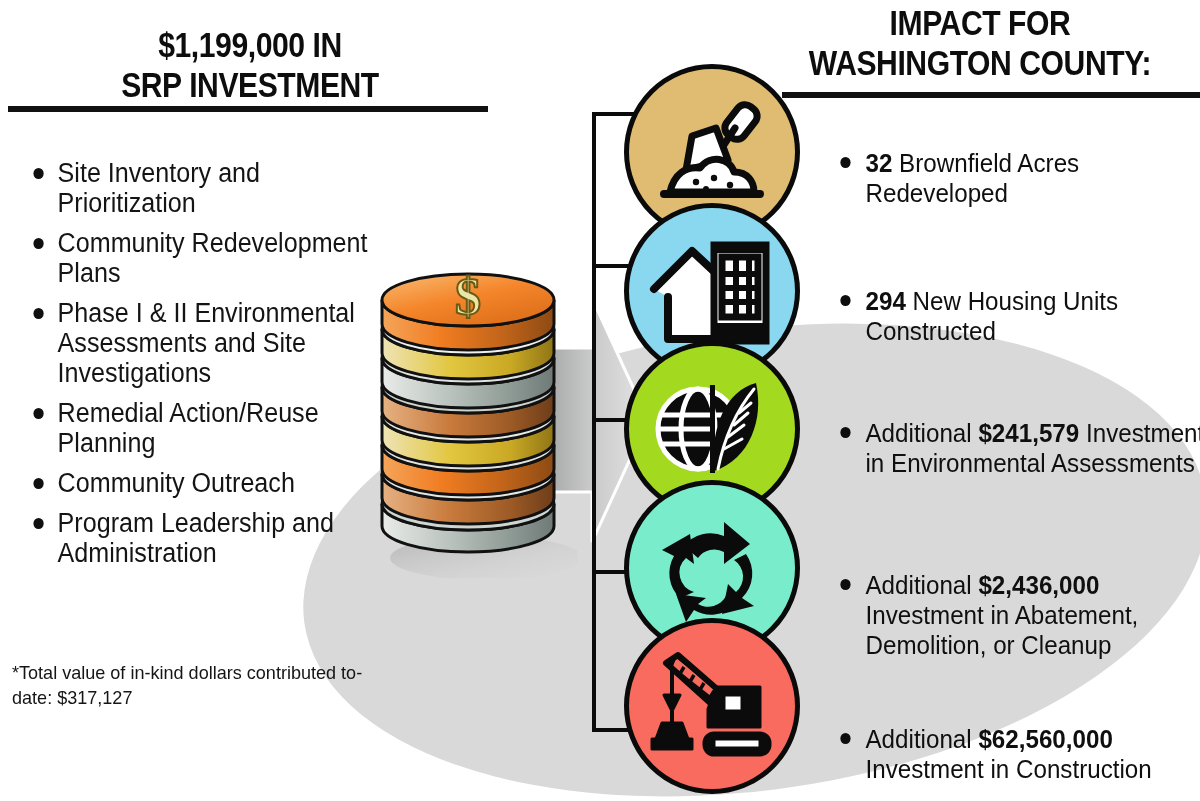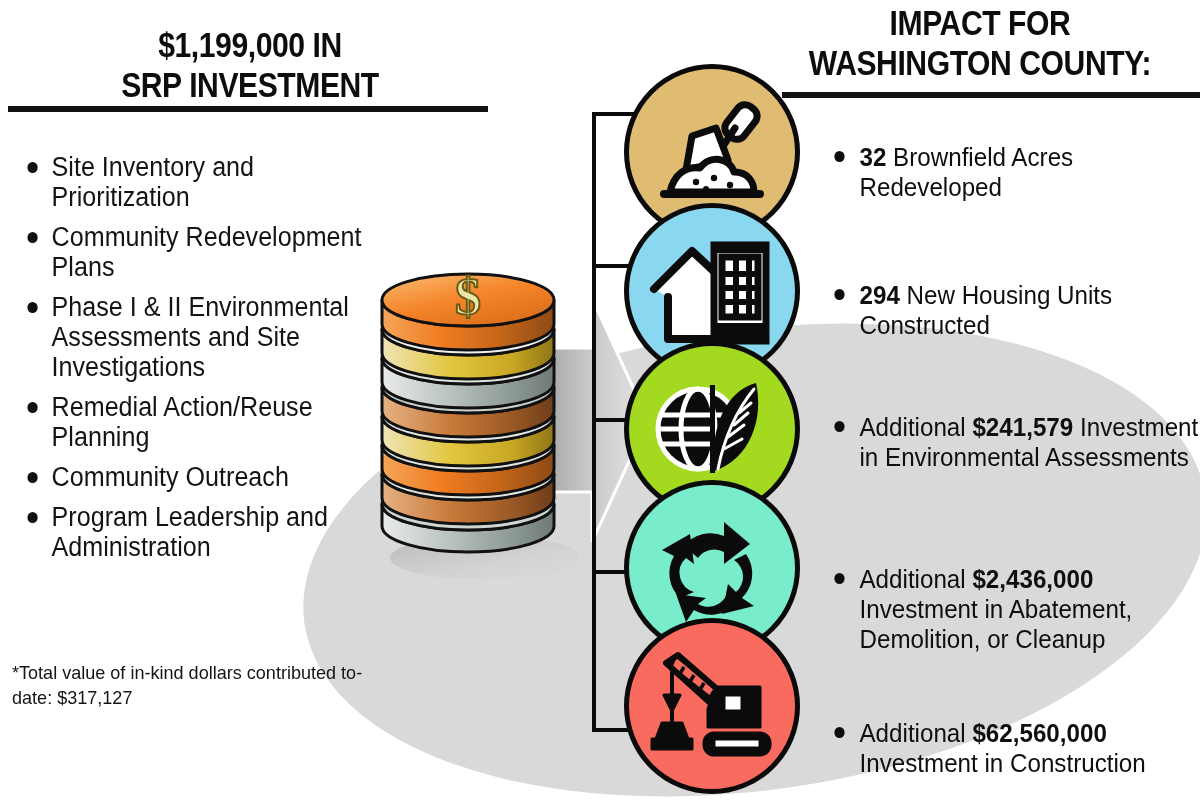--- a/index.html
+++ b/index.html
@@ -40,21 +40,21 @@
     position:absolute;
     height:6px;background:#111;
     z-index:6;
   }
   #left-heading{left:20px;top:25px;width:460px;}
   #left-rule{left:8px;top:106px;width:480px;}
   #right-heading{left:760px;top:3px;width:440px;}
   #right-rule{left:782px;top:92px;width:418px;}
 
   
-  .bullet-list{position:absolute;z-index:6;list-style:none;margin:6px;padding:0;}
+  .bullet-list{position:absolute;z-index:6;list-style:none;margin:12px;padding:0;}
   .bullet-item{
     position:relative;
     padding-left:34px;
     font-family:"Liberation Sans Narrow","Liberation Sans",sans-serif;
     color:#141414;
     transform:scaleX(0.93);
     transform-origin:left center;
   }
   .bullet-item::before{
     content:"";

